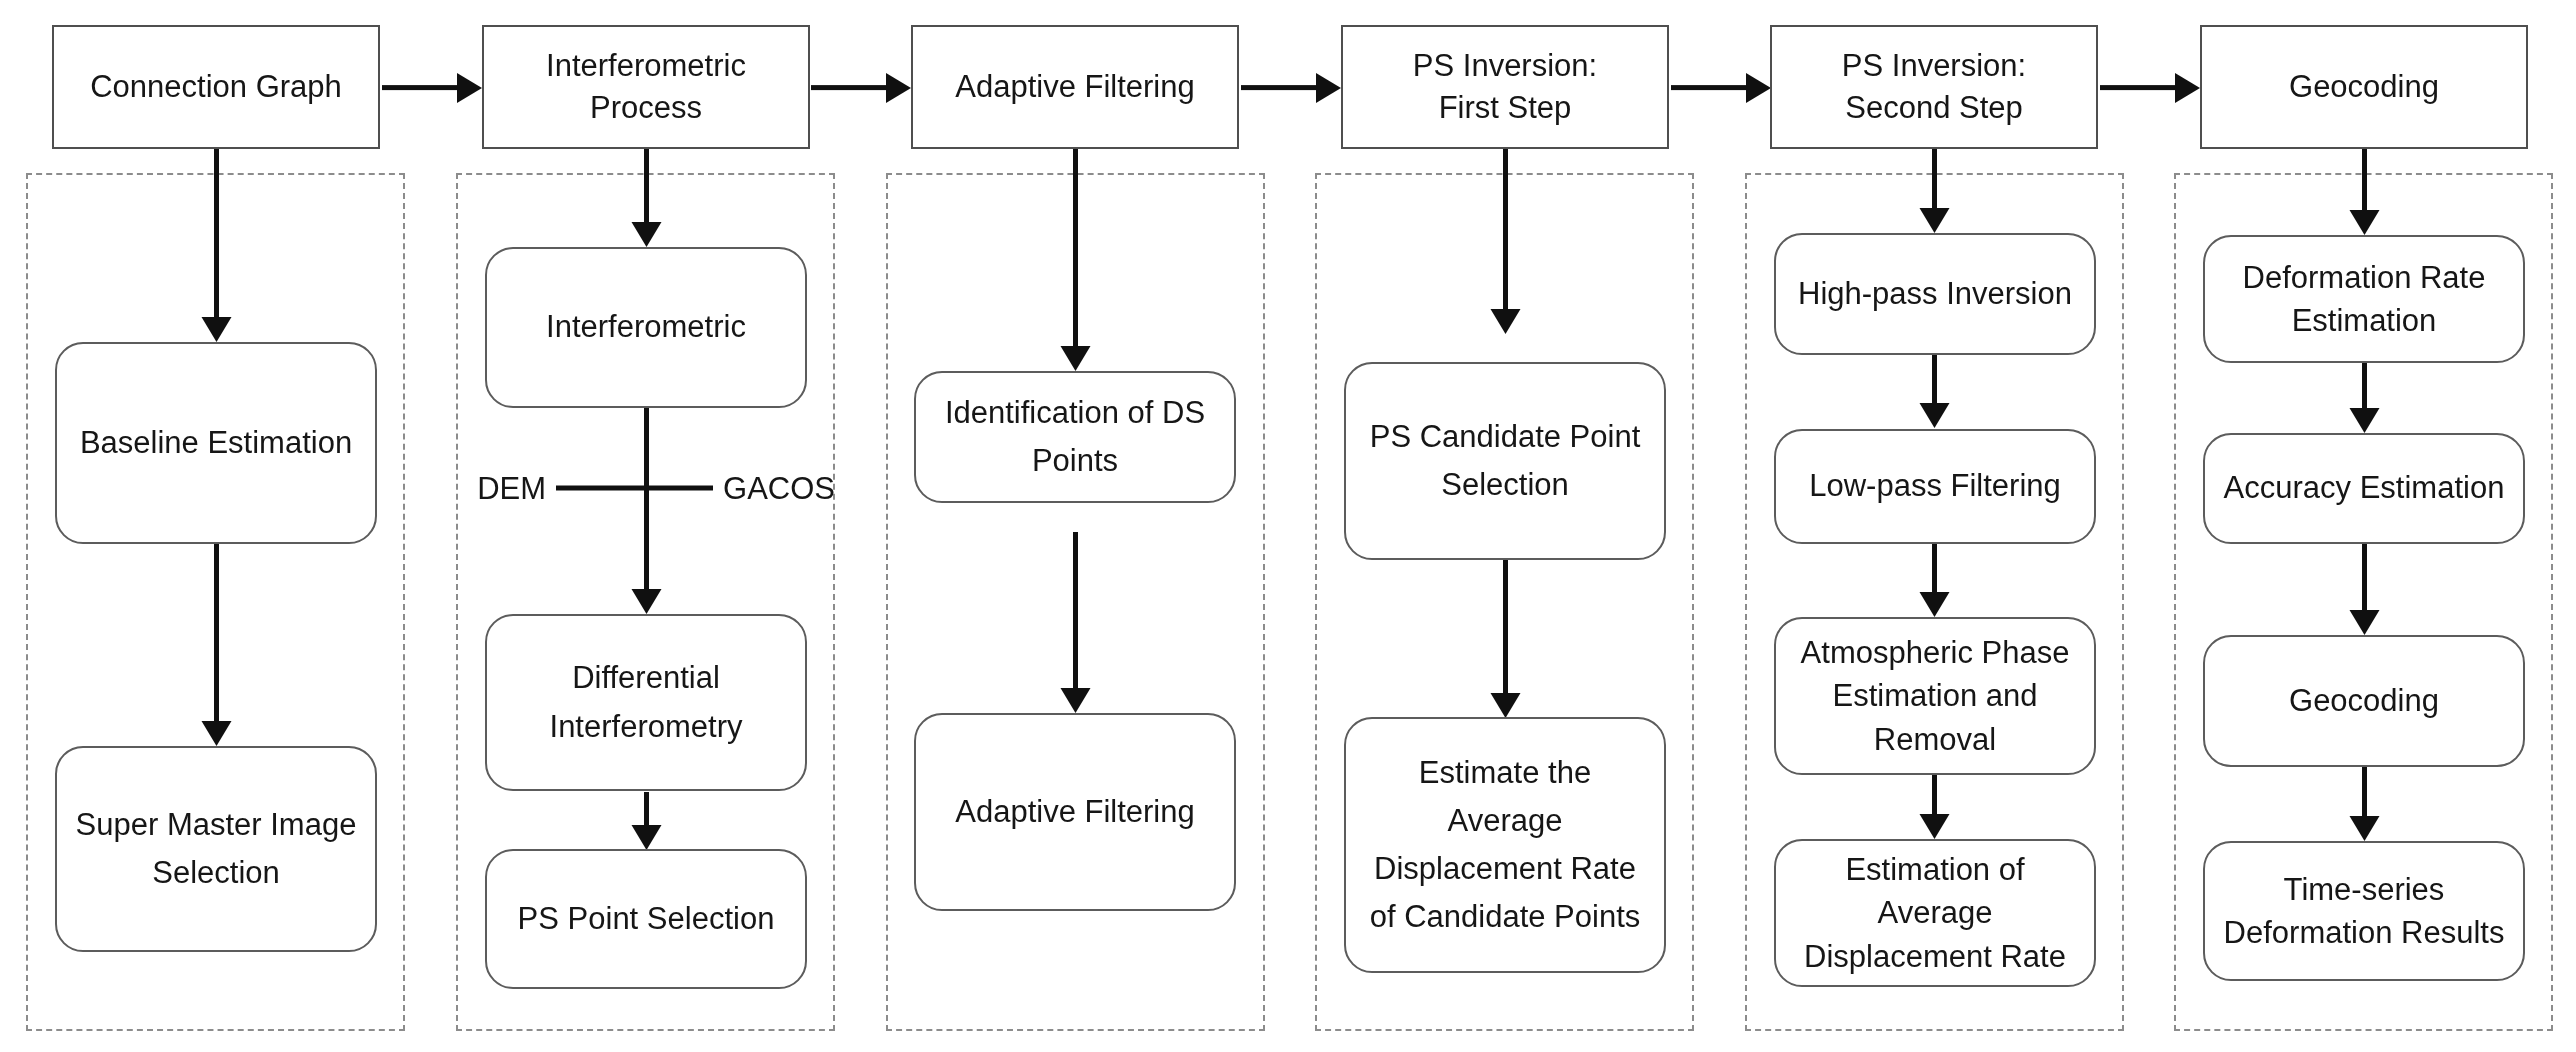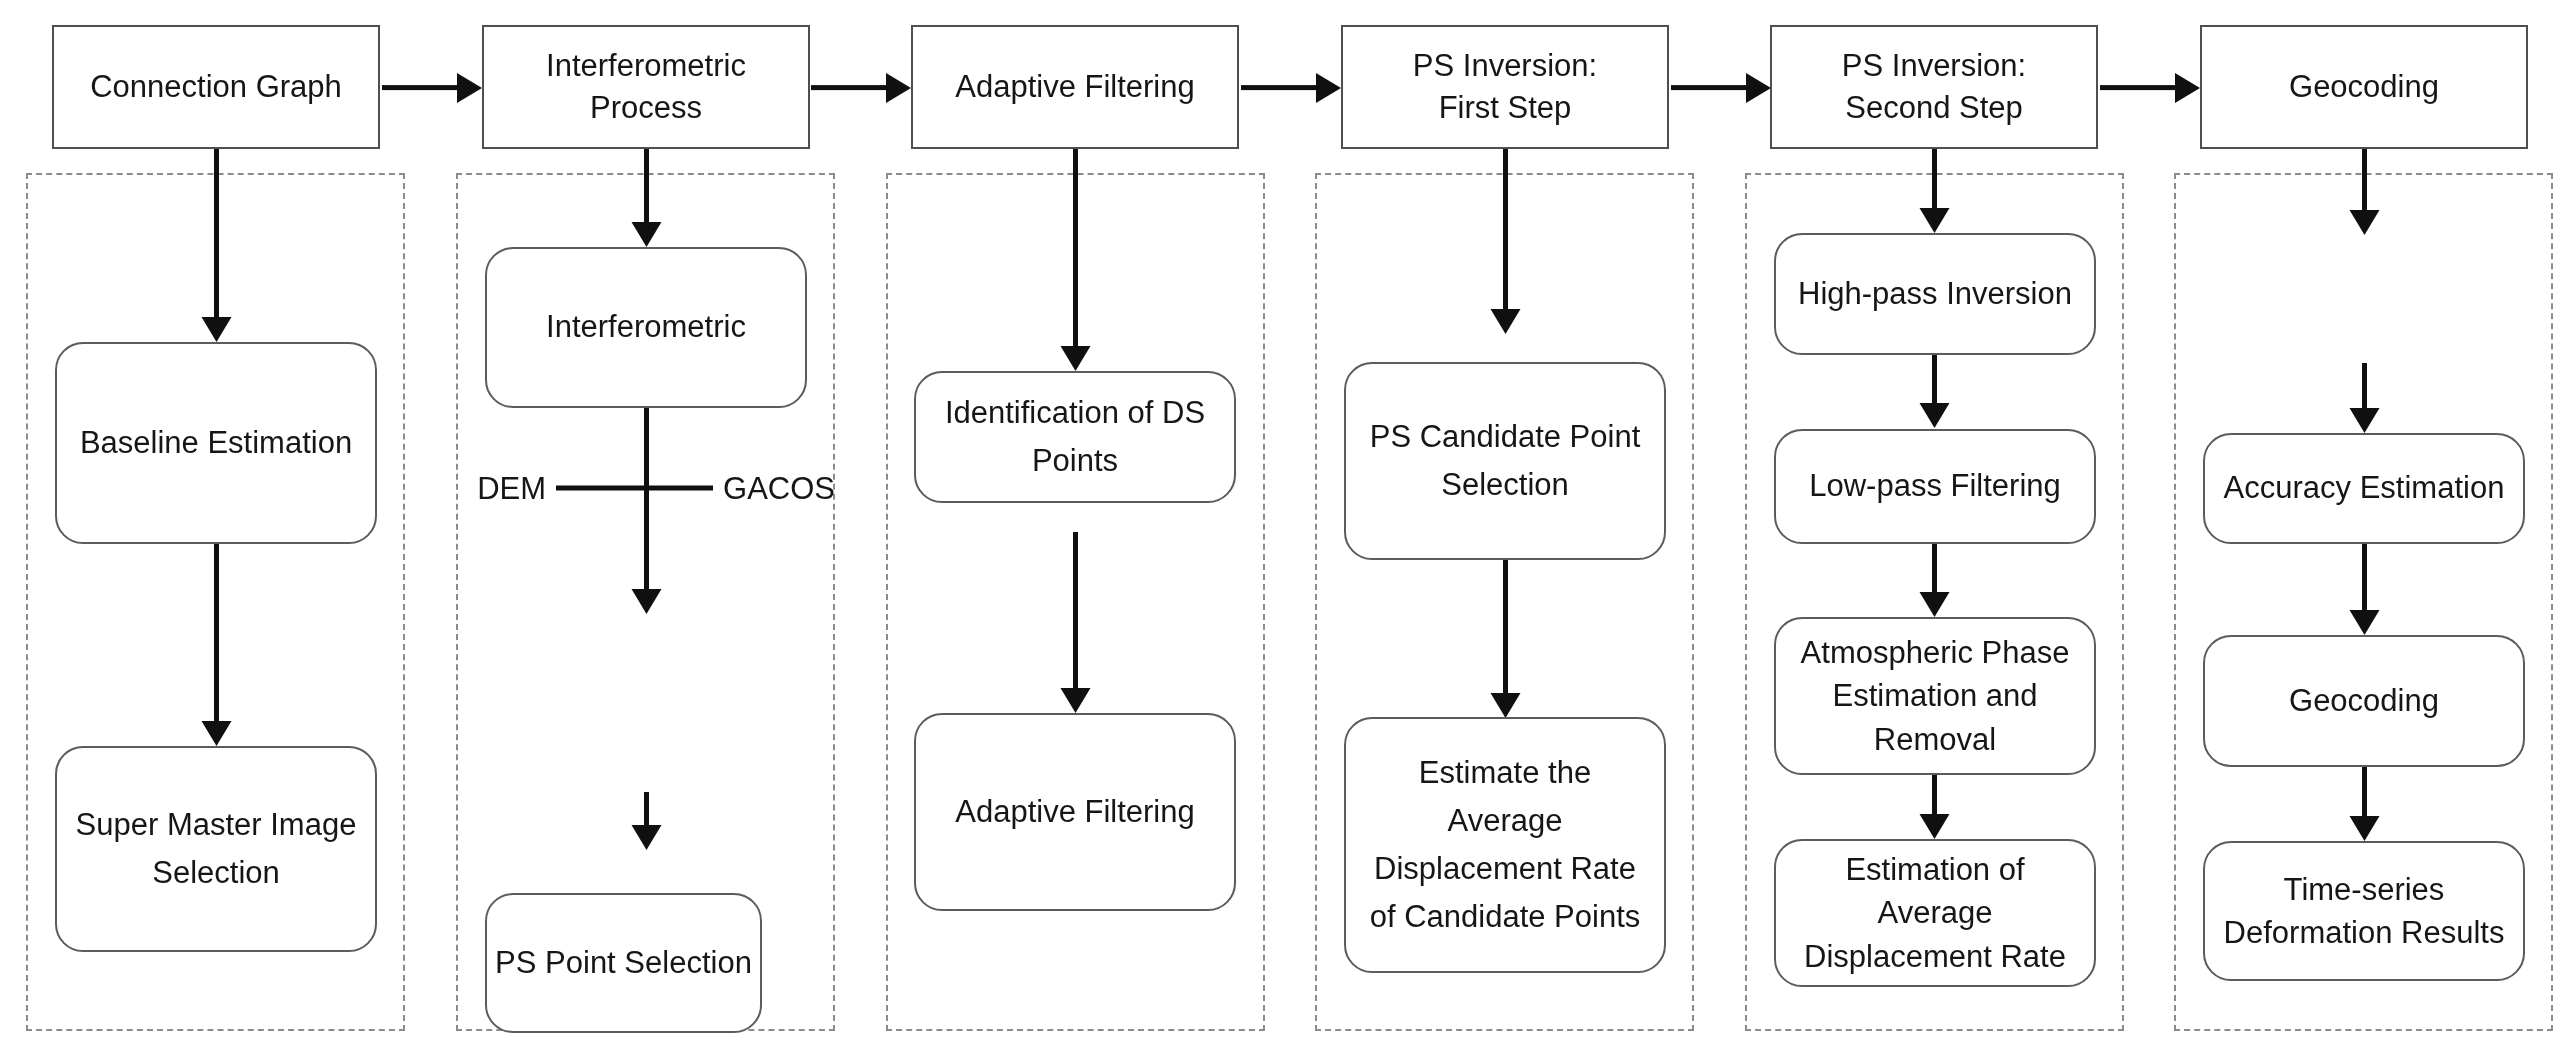--- a/index.html
+++ b/index.html
@@ -120,25 +120,27 @@
   <div class="step" style="left:485px; top:247px; width:322px; height:161px;">Interferometric</div>
   <div class="varrow" style="left:646px; top:408px; height:206px;">
     <div class="shaft"></div>
     <div class="head"></div>
   </div>
   <div class="sidebar-io" style="left:456px; top:488px; width:379px; height:49px;">
     <span>DEM</span>
     <span class="ioline"></span>
     <span>GACOS</span>
   </div>
+  <div class="step" style="left:485px; top:614px; width:322px; height:177px;">Differential
+Interferometry</div>
   <div class="varrow" style="left:646px; top:792px; height:58px;">
     <div class="shaft"></div>
     <div class="head"></div>
   </div>
-  <div class="step" style="left:485px; top:849px; width:277px; height:140px;margin-top:44px;">PS Point Selection</div>
+  <div class="step" style="left:485px; top:849px; width:322px; height:140px;">PS Point Selection</div>
 
   <div class="harrow" style="left:811px; width:100px;">
     <div class="shaft"></div>
     <div class="head"></div>
   </div>
 
   <div class="hdr" style="left:911px; top:25px; width:328px; height:124px;">Adaptive Filtering</div>
   <div class="dash" style="left:886px; top:173px; width:379px; height:858px;"></div>
   <div class="varrow" style="left:1075px; top:148px; height:223px;">
     <div class="shaft"></div>
@@ -212,20 +214,22 @@
     <div class="shaft"></div>
     <div class="head"></div>
   </div>
 
   <div class="hdr" style="left:2200px; top:25px; width:328px; height:124px;">Geocoding</div>
   <div class="dash" style="left:2174px; top:173px; width:379px; height:858px;"></div>
   <div class="varrow" style="left:2364px; top:148px; height:87px;">
     <div class="shaft"></div>
     <div class="head"></div>
   </div>
+  <div class="step" style="left:2203px; top:235px; width:322px; height:128px; line-height:1.4;">Deformation Rate
+Estimation</div>
   <div class="varrow" style="left:2364px; top:363px; height:70px;">
     <div class="shaft"></div>
     <div class="head"></div>
   </div>
   <div class="step" style="left:2203px; top:433px; width:322px; height:111px;">Accuracy Estimation</div>
   <div class="varrow" style="left:2364px; top:544px; height:91px;">
     <div class="shaft"></div>
     <div class="head"></div>
   </div>
   <div class="step" style="left:2203px; top:635px; width:322px; height:132px;">Geocoding</div>

